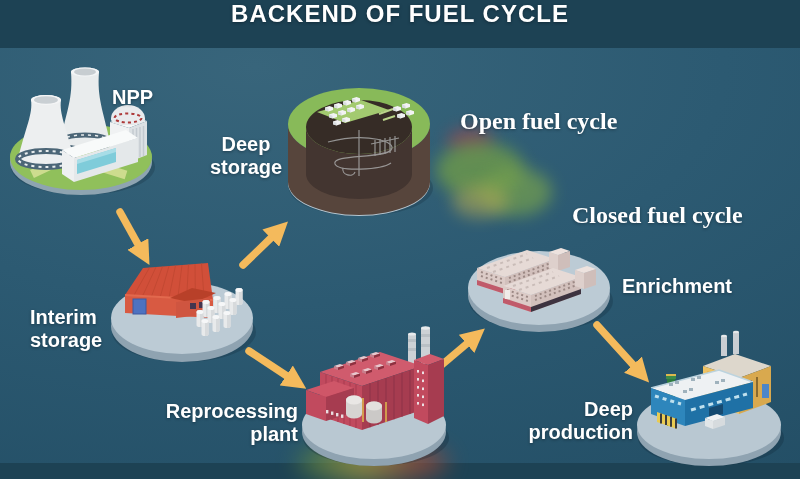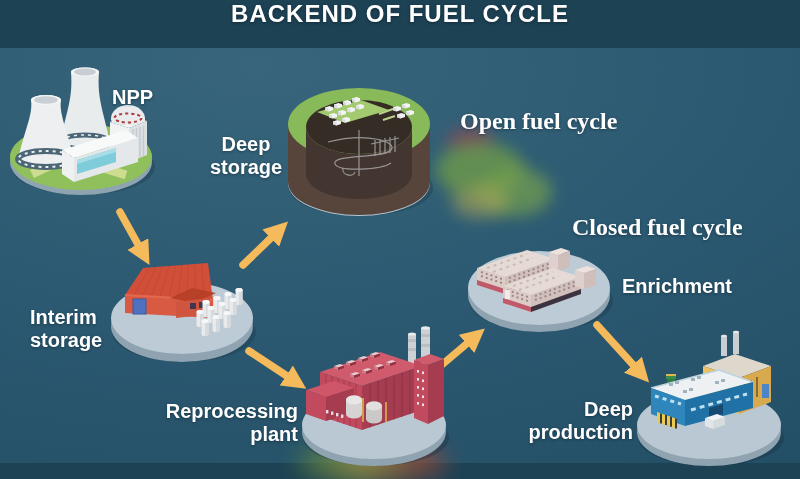--- a/index.html
+++ b/index.html
@@ -348,21 +348,21 @@
 
   <div class="label lbl-md" style="left:112px;top:80px">NPP</div>
 
   <div class="label lbl-md tc" style="left:200px;top:127px;width:92px">
     <div>Deep</div>
     <div>storage</div>
   </div>
 
   <div class="label lbl-lg" style="left:460px;top:102px">Open fuel cycle</div>
 
-  <div class="label lbl-lg" style="left:572px;top:208px">Closed fuel cycle</div>
+  <div class="label lbl-lg" style="left:572px;top:196px">Closed fuel cycle</div>
 
   <div class="label lbl-md" style="left:30px;top:300px">
     <div>Interim</div>
     <div>storage</div>
   </div>
 
   <div class="label lbl-md" style="left:622px;top:269px">Enrichment</div>
 
   <div class="label lbl-md tr" style="left:158px;top:394px;width:140px">
     <div>Reprocessing</div>

